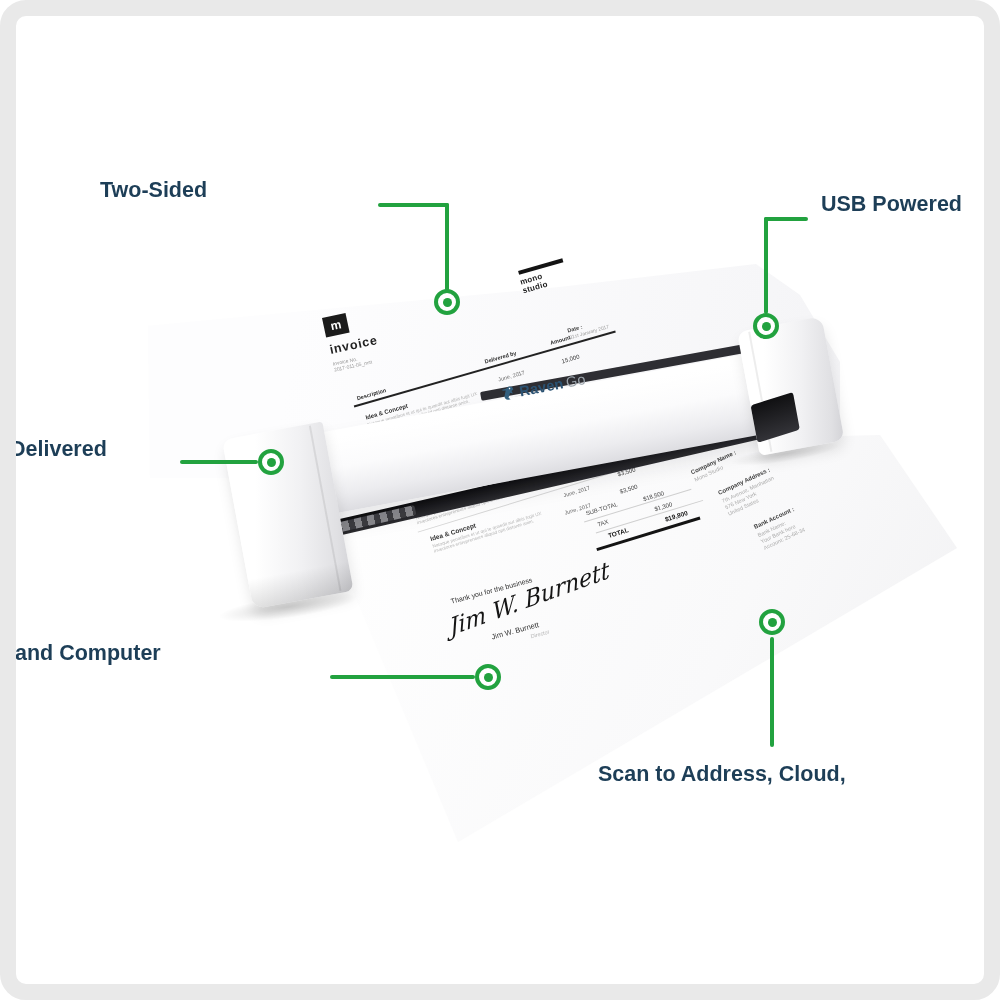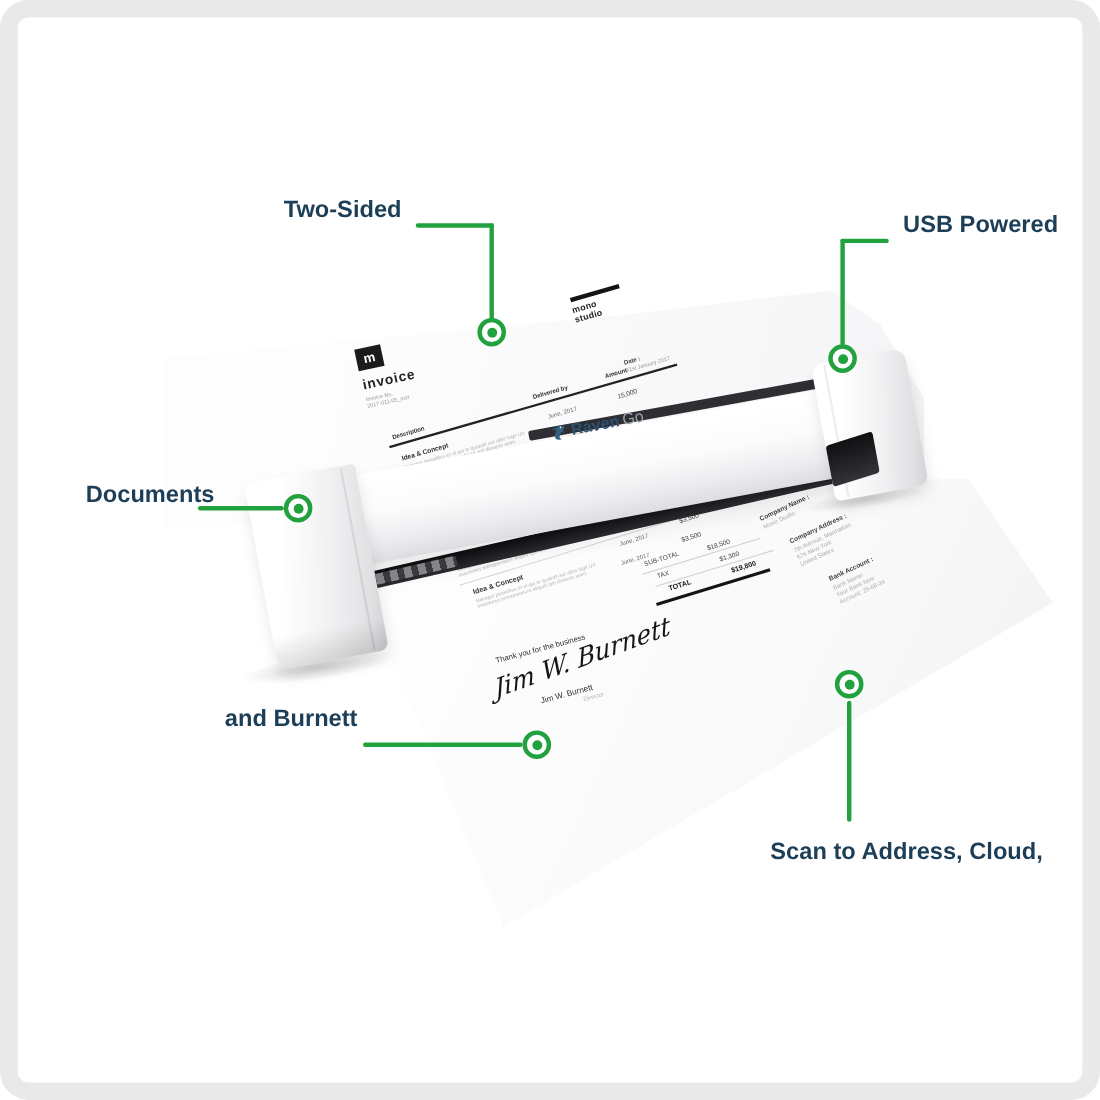--- a/index.html
+++ b/index.html
@@ -102,21 +102,21 @@
     background:linear-gradient(rgba(0,0,0,0),rgba(0,0,0,.12));}
   .notch{position:absolute;left:0;top:72px;width:44px;height:38px;border-radius:3px;
     background:linear-gradient(#101012,#333338);transform:skewY(-7deg);}
   .logo{position:absolute;left:496px;top:386px;transform:rotate(-11deg);transform-origin:0 0;
     display:flex;align-items:center;gap:3px;}
   .logo .brand{font-size:14.5px;font-weight:bold;color:#2b5272;letter-spacing:.2px;}
   .logo .suffix{font-size:14.5px;font-weight:400;color:#9aa3ab;}
 
   
   .callout-label{position:absolute;z-index:6;color:#1d3e57;font-weight:600;font-size:21.5px;
-    line-height:32px;text-align:right;}
+    line-height:32px;text-align:left;}
   .gl{position:absolute;z-index:6;background:#22a23f;border-radius:2px;}
   .marker{position:absolute;z-index:7;width:18px;height:18px;border:4px solid #22a23f;border-radius:50%;
     background:rgba(255,255,255,.92);display:flex;align-items:center;justify-content:center;}
   .marker .dot{width:9px;height:9px;border-radius:50%;background:#22a23f;}
   .nowrap{white-space:nowrap;text-align:left;}
 </style>
 </head>
 <body>
 
 <div class="stage">
@@ -232,29 +232,29 @@
   <div class="callout-label nowrap" style="left:821px;top:188px;">
     <div>USB Powered</div>
   </div>
   <div class="gl" style="left:764px;top:217px;width:44px;height:4px;"></div>
   <div class="gl" style="left:764px;top:217px;width:4px;height:97px;"></div>
   <div class="marker" style="left:753px;top:313px;">
     <span class="dot"></span>
   </div>
 
   <div class="callout-label" style="left:10px;top:433px;width:185px;">
-    <div>Documents</div>
+    <div>Delivered</div>
   </div>
   <div class="gl" style="left:180px;top:460px;width:78px;height:4px;"></div>
   <div class="marker" style="left:258px;top:449px;">
     <span class="dot"></span>
   </div>
 
   <div class="callout-label" style="left:15px;top:637px;width:310px;">
-    <div>and Burnett</div>
+    <div>and Computer</div>
   </div>
   <div class="gl" style="left:330px;top:675px;width:145px;height:4px;"></div>
   <div class="marker" style="left:475px;top:664px;">
     <span class="dot"></span>
   </div>
 
   <div class="callout-label" style="left:598px;top:758px;width:350px;">
     <div>Scan to Address, Cloud,</div>
   </div>
   <div class="gl" style="left:770px;top:637px;width:4px;height:110px;"></div>

